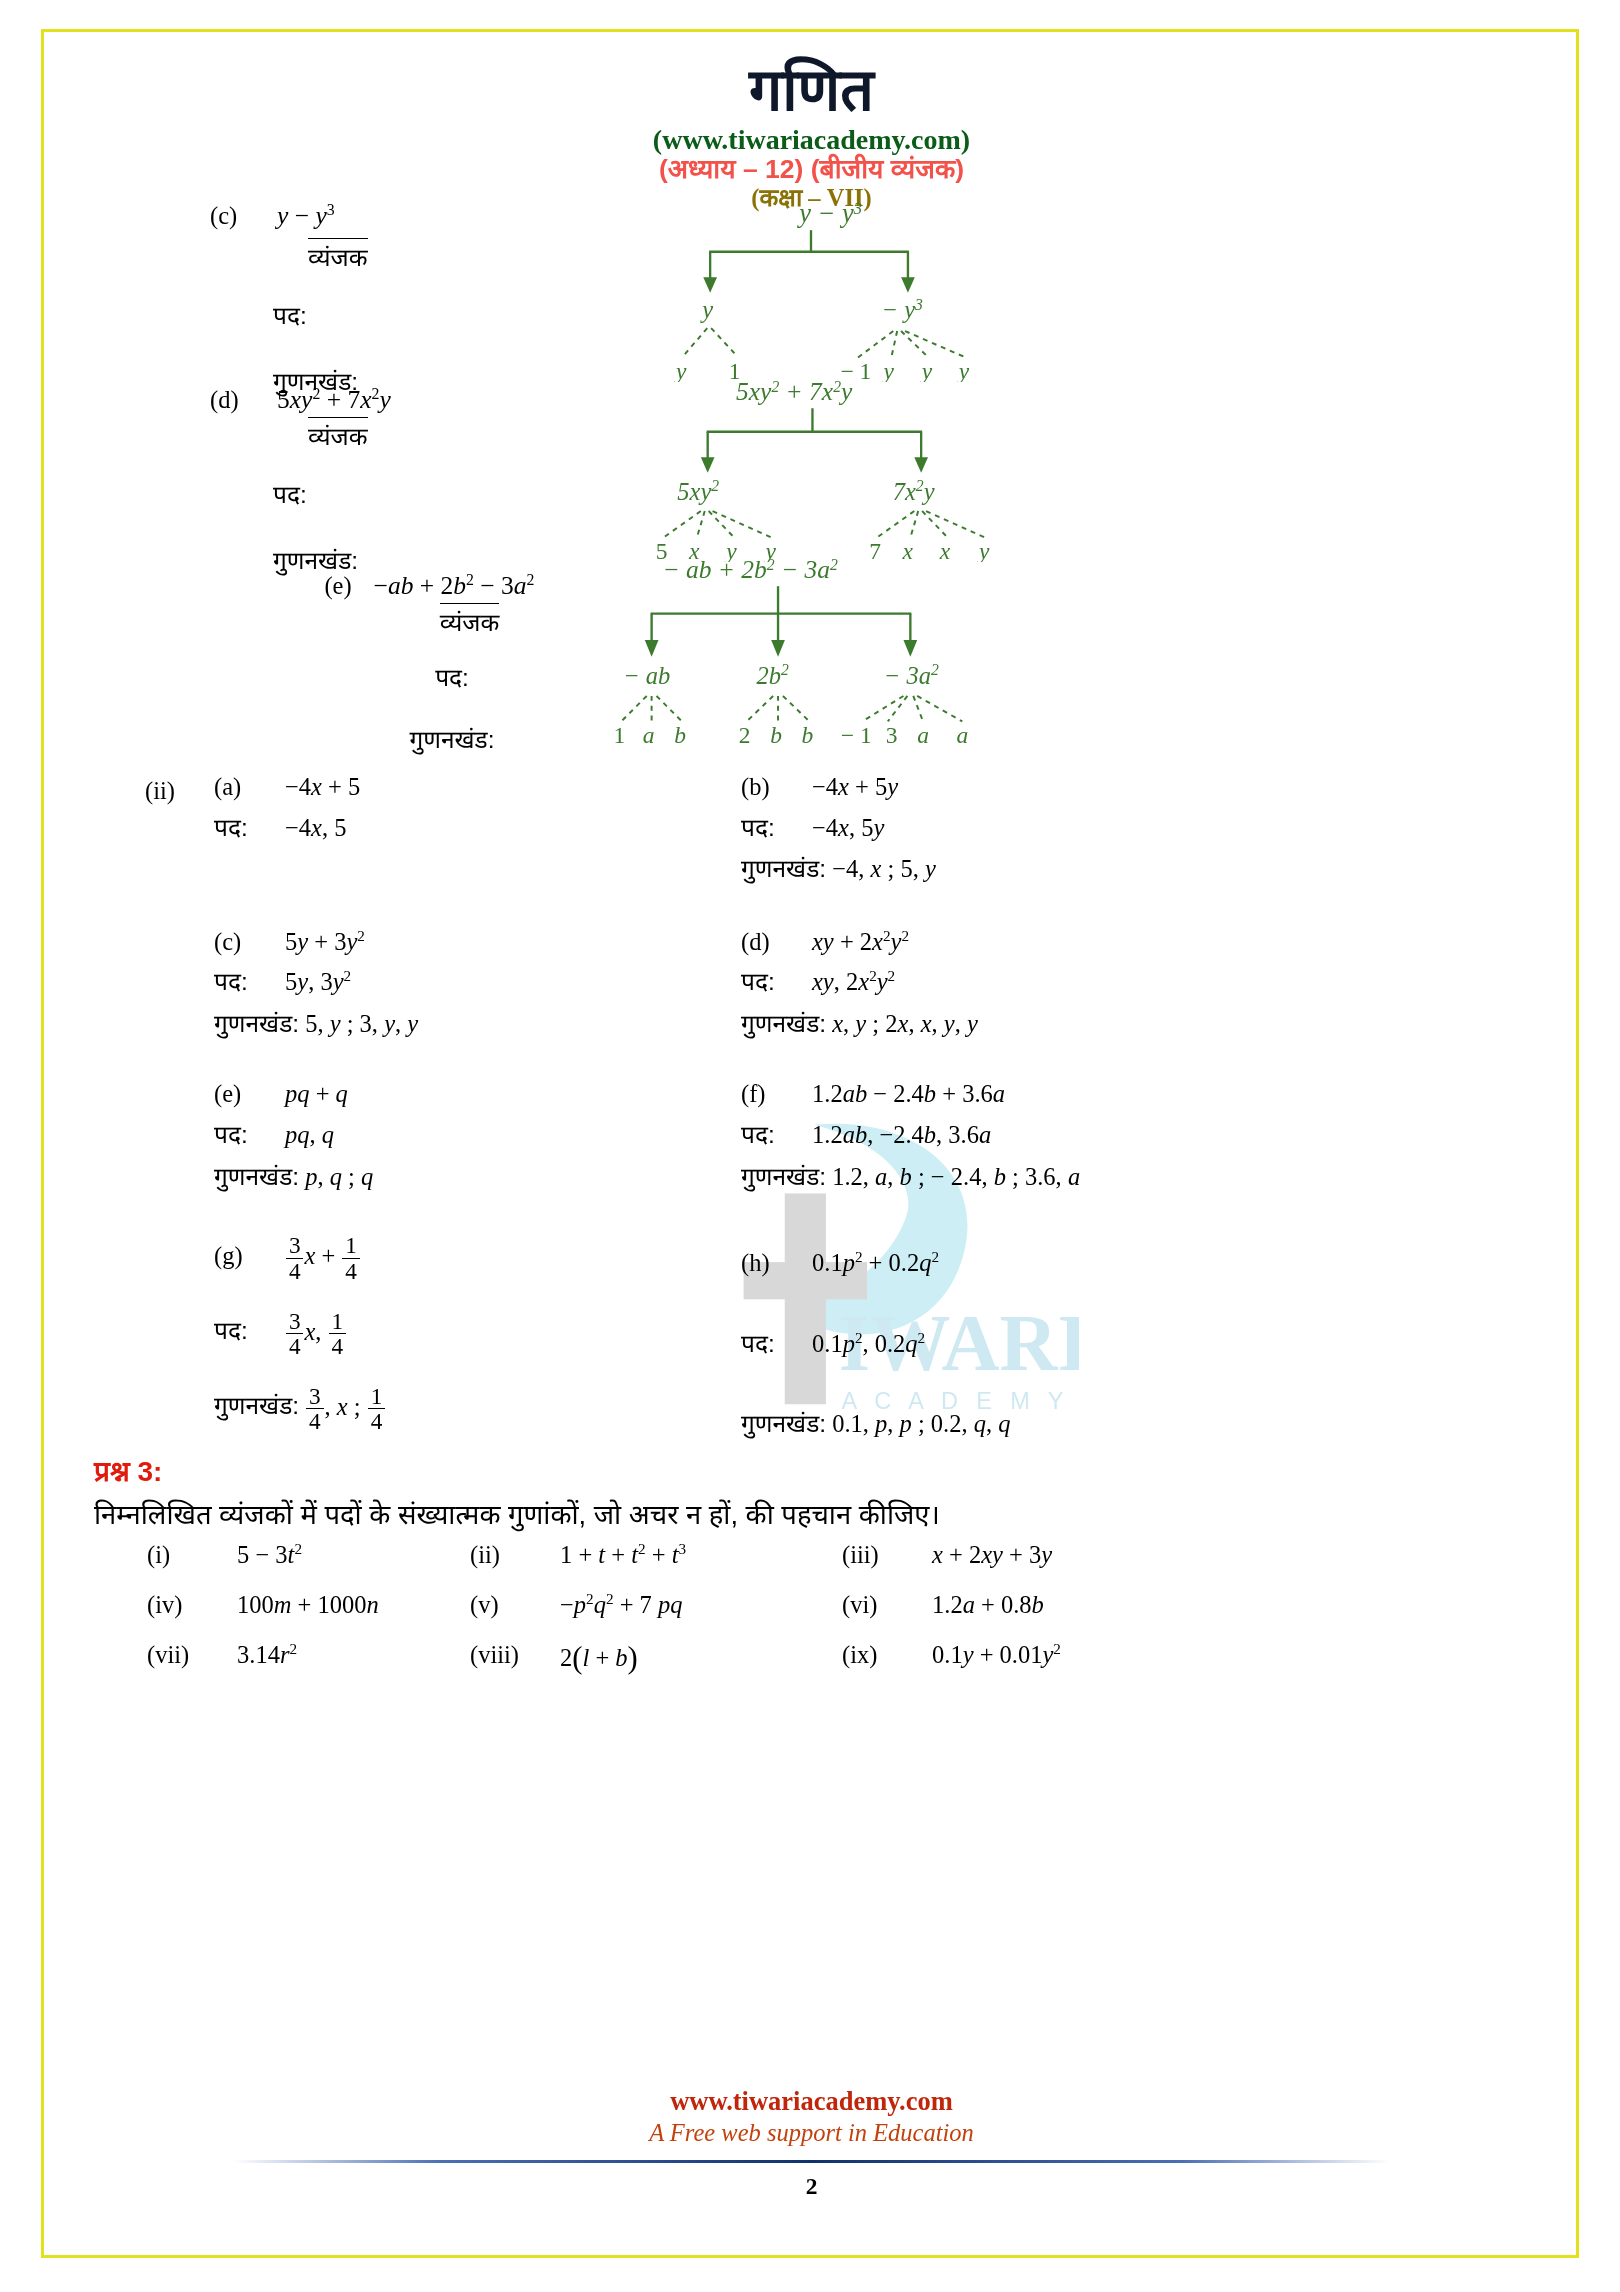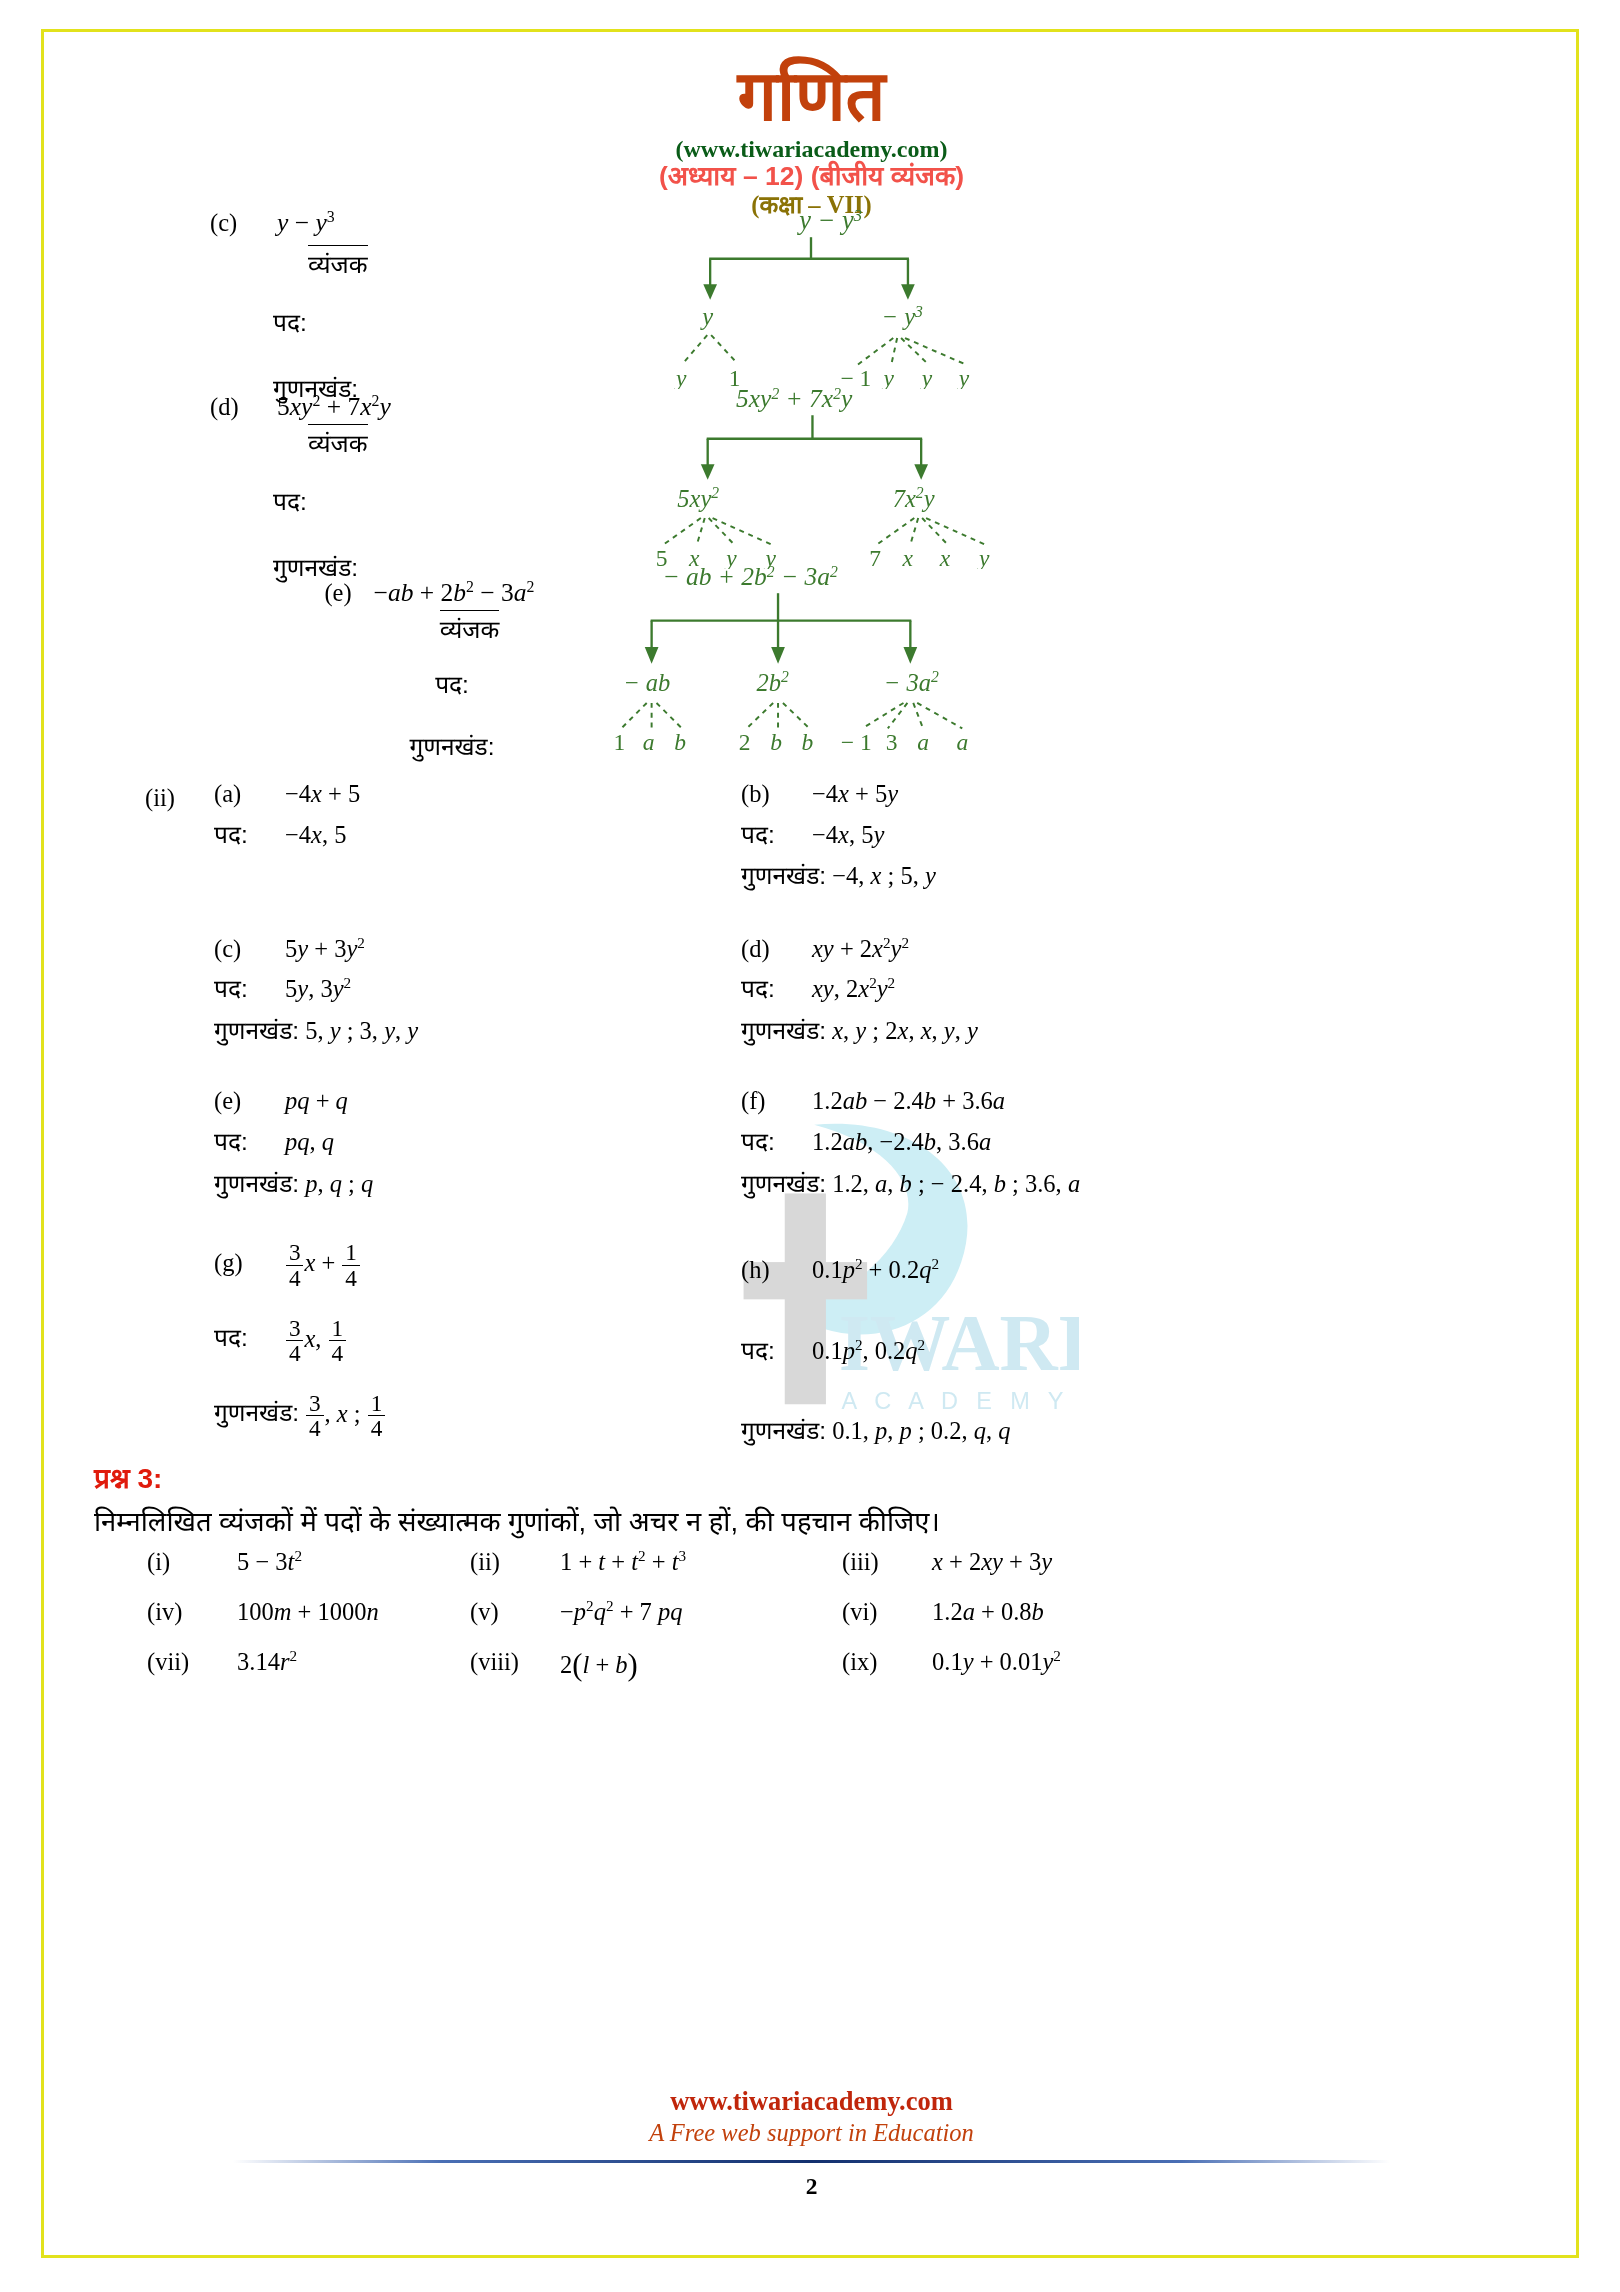--- a/index.html
+++ b/index.html
@@ -33,30 +33,30 @@
     position:absolute;
     left:608px; top:1068px;
     width:412px; height:353px;
     pointer-events:none;
     z-index:0;
   }
 
   
   .hdr { text-align:center; line-height:1.0; position:relative; z-index:2;}
   .hdr-title {
-    color:#c2410c;
+    color:#0f172a;
     font-weight:bold;
-    font-size:70px;
+    font-size:59px;
     letter-spacing:0px;
     font-family:"Liberation Sans", sans-serif;
   }
   .hdr-site {
     color:#0a5c18;
     font-weight:bold;
-    font-size:24px;
+    font-size:28px;
     margin-top:5.9px;
     font-family:"Liberation Serif", serif;
   }
   .hdr-chapter {
     color:#f2524a;
     font-weight:bold;
     font-size:26.5px;
     margin-top:2.9px;
     font-family:"Liberation Sans", sans-serif;
   }

